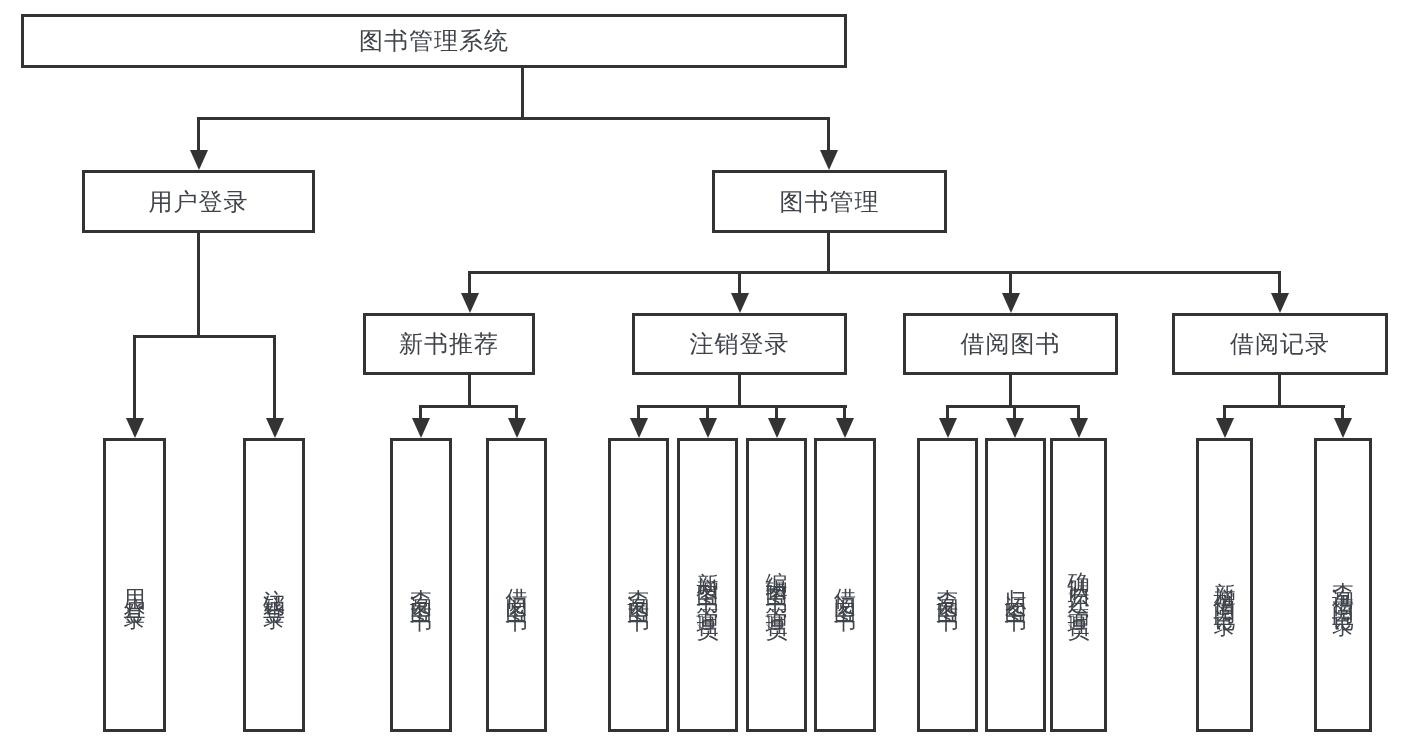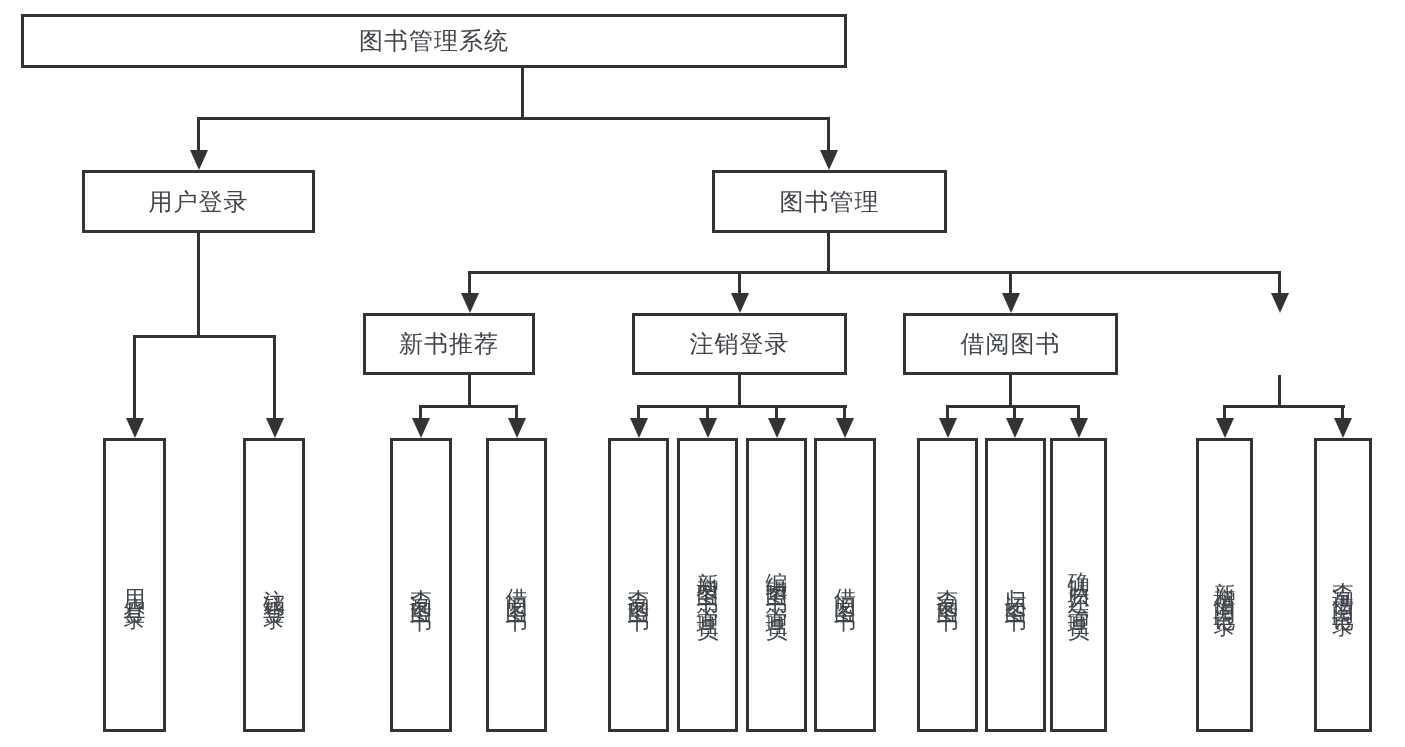--- a/index.html
+++ b/index.html
@@ -78,20 +78,23 @@
   </div>
 
   <div class="node" style="left:363px;top:313px;width:172px;height:62px">
     <span>新书推荐</span>
   </div>
   <div class="node" style="left:632px;top:313px;width:215px;height:62px">
     <span>注销登录</span>
   </div>
   <div class="node" style="left:903px;top:313px;width:215px;height:62px">
     <span>借阅图书</span>
+  </div>
+  <div class="node" style="left:1172px;top:313px;width:216px;height:62px">
+    <span>借阅记录</span>
   </div>
 
   <div class="leaf" style="left:103px;top:438px;width:63px;height:294px">
     <span>用户登录</span>
   </div>
   <div class="leaf" style="left:243px;top:438px;width:62px;height:294px">
     <span>注销登录</span>
   </div>
 
   <div class="leaf" style="left:390px;top:438px;width:62px;height:294px">

